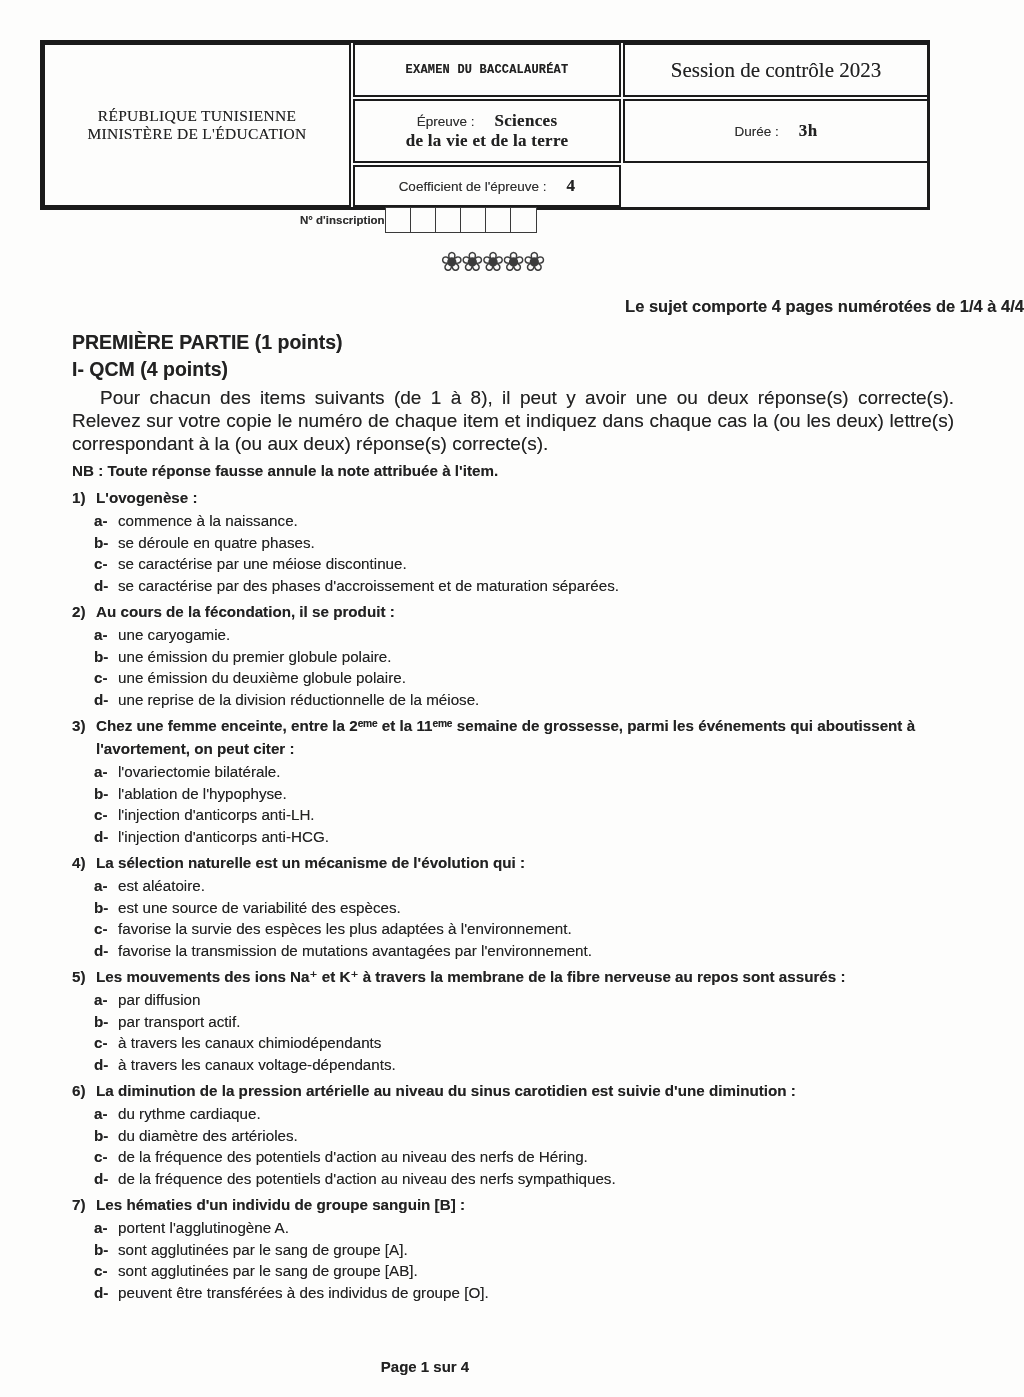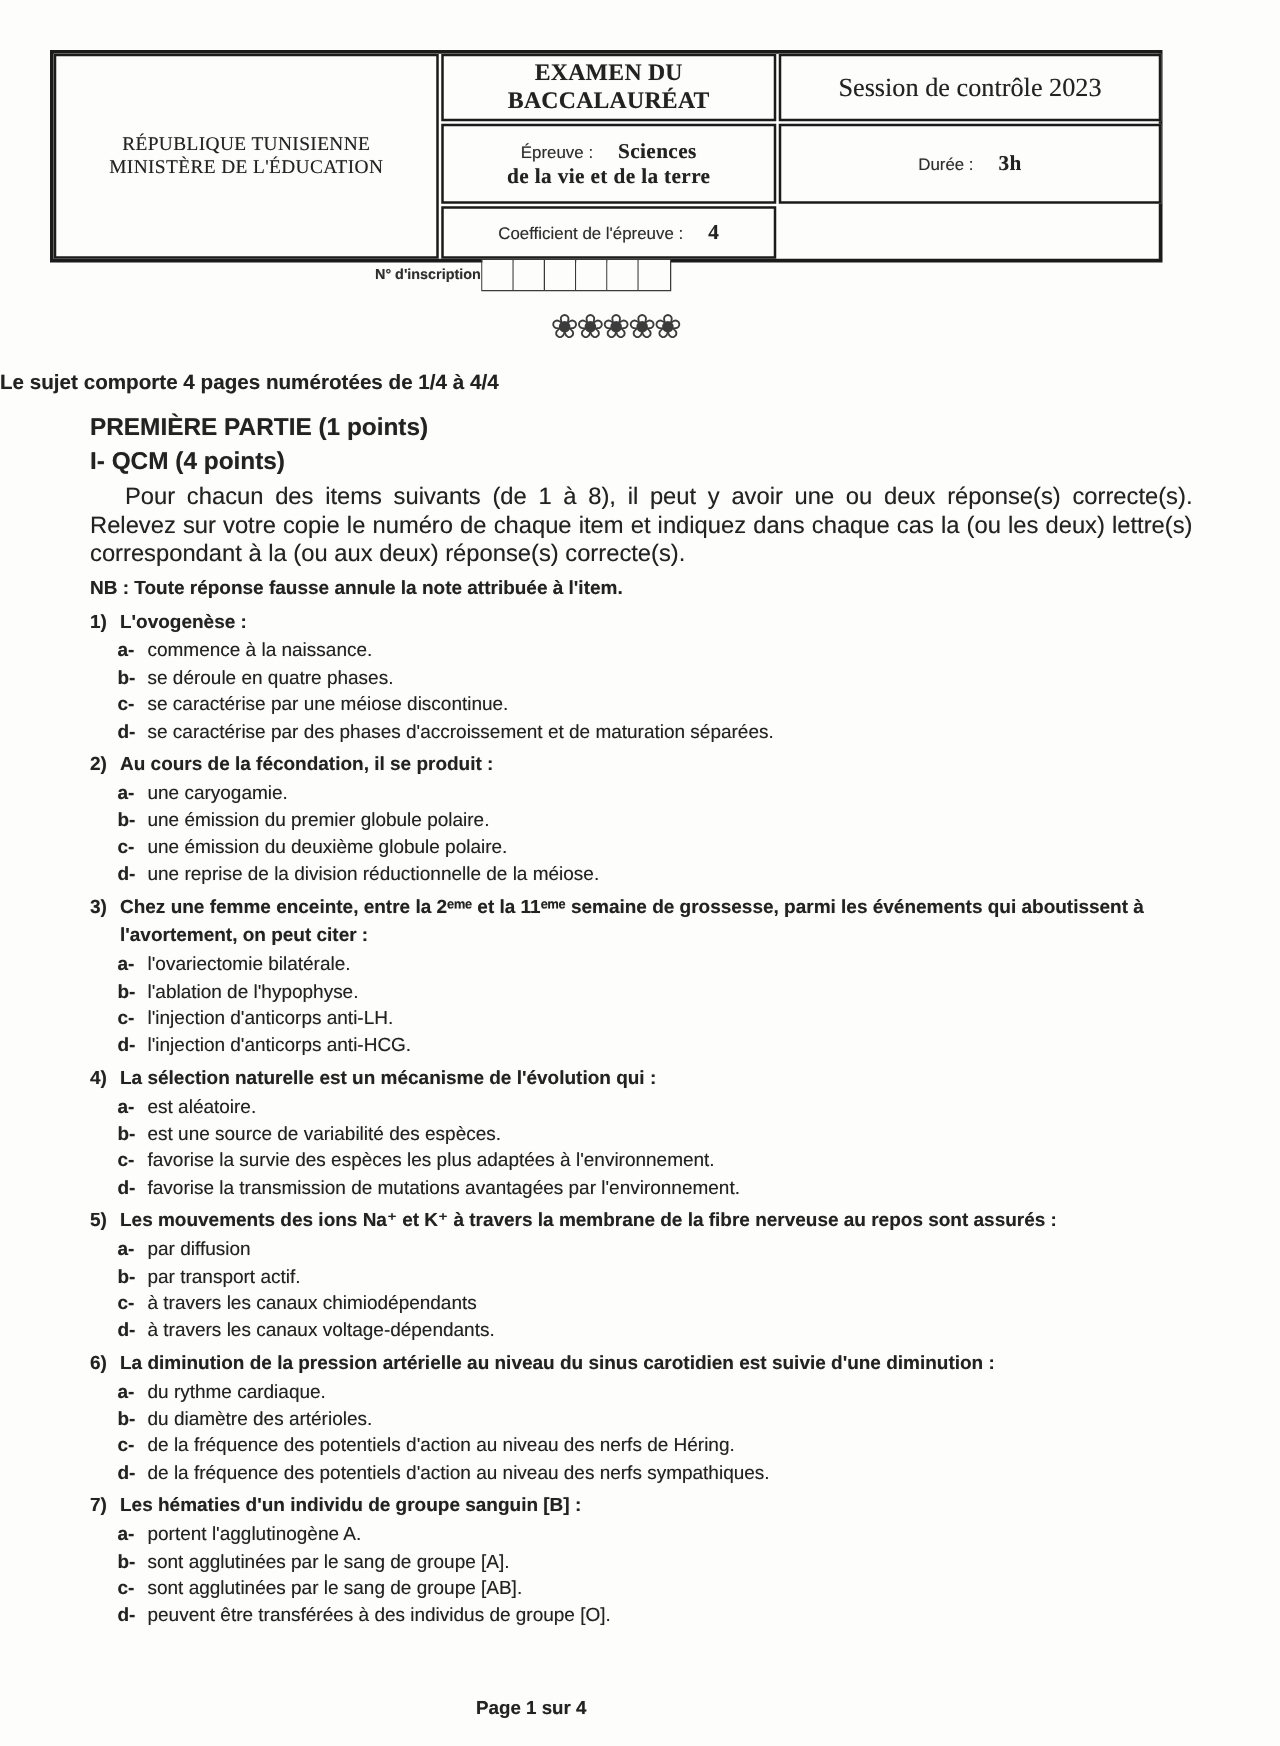--- a/index.html
+++ b/index.html
@@ -34,21 +34,21 @@
   .header-table .cell{
     border:2px solid #1b1b1b;
     display:flex; flex-direction:column;
     align-items:center; justify-content:center;
     text-align:center;
     background:#fdfdfc;
     padding:2px 4px;
   }
   .cell-ministry{ grid-row:1 / span 3; justify-content:space-around; padding:18px 6px; }
   .ministry-line{ font-family:var(--serif); font-size:15.5px; letter-spacing:.3px; color:var(--ink); }
-  .exam-title{ font-family:Liberation Serif, serif; font-size:19px; font-weight:600; letter-spacing:.2px; }
+  .exam-title{ font-family:Liberation Mono, monospace; font-size:12px; font-weight:600; letter-spacing:.2px; }
   .session-title{ font-family:var(--serif); font-size:21px; font-weight:400;text-align:right; }
   .label-sans{ font-size:13.5px; color:var(--ink-soft); }
   .value-serif{ font-family:var(--serif); font-weight:700; font-size:17px; letter-spacing:.3px; }
   .inline-row{ display:flex; align-items:baseline; gap:20px; flex-direction:row; }
 
   
   .inscription{
     position:absolute; left:300px; top:207px;
     display:flex; align-items:center; 
   }
@@ -59,21 +59,21 @@
 
   
   .ornament{
     position:absolute; left:0; top:246px; width:1024px;
     text-align:center; padding-right:40px;
     font-size:27px; letter-spacing:-2px; color:#3c3c3c;
     text-shadow:none;
   }
   .notice{
     position:absolute; left:0; top:297px; width:1024px;
-    text-align:left;
+    text-align:right;
     font-size:16.5px; font-weight:700;
   }
 
   
   .content{
     position:absolute; left:72px; top:331px; width:882px;
   }
   .part-title{ font-size:19.5px; font-weight:700; margin-bottom:4px; }
   .qcm-title{ font-size:19.5px; font-weight:700; margin-bottom:5px; }
   .qcm-intro{

